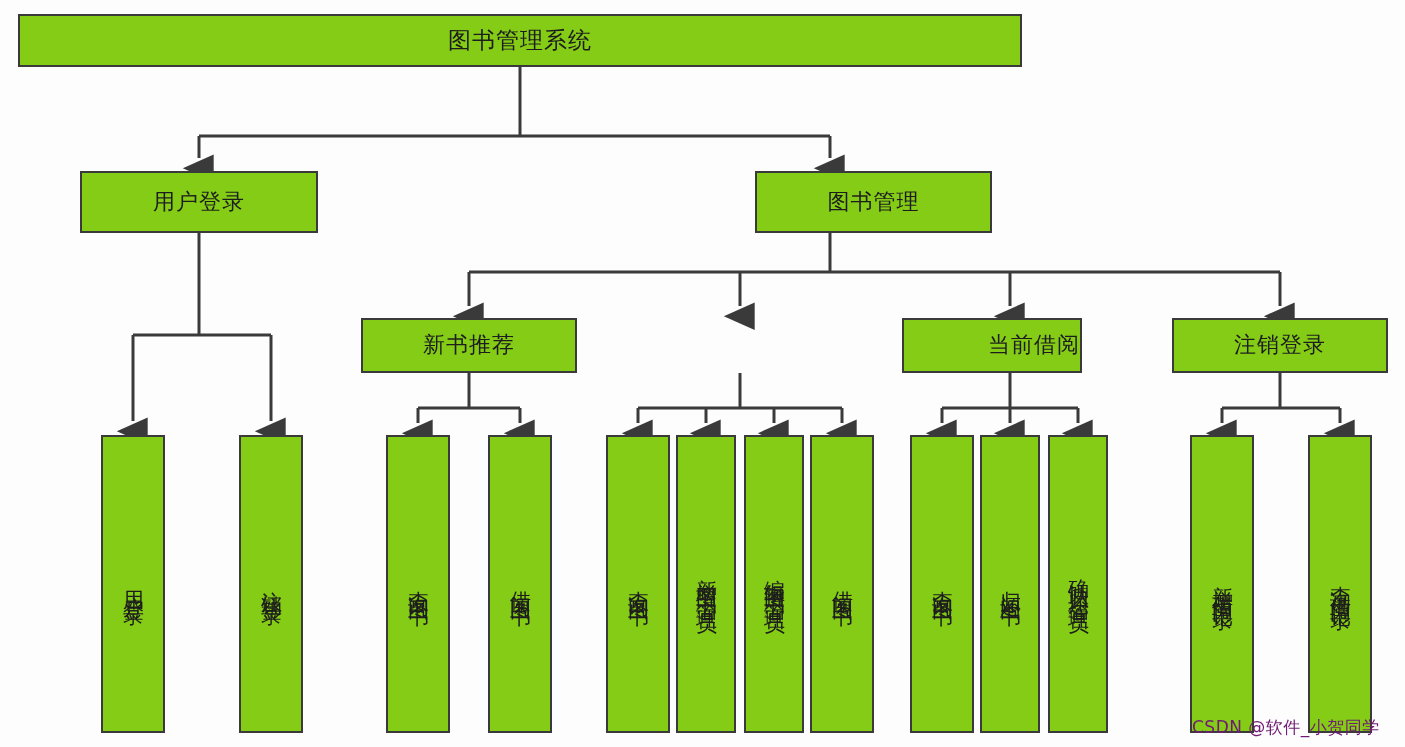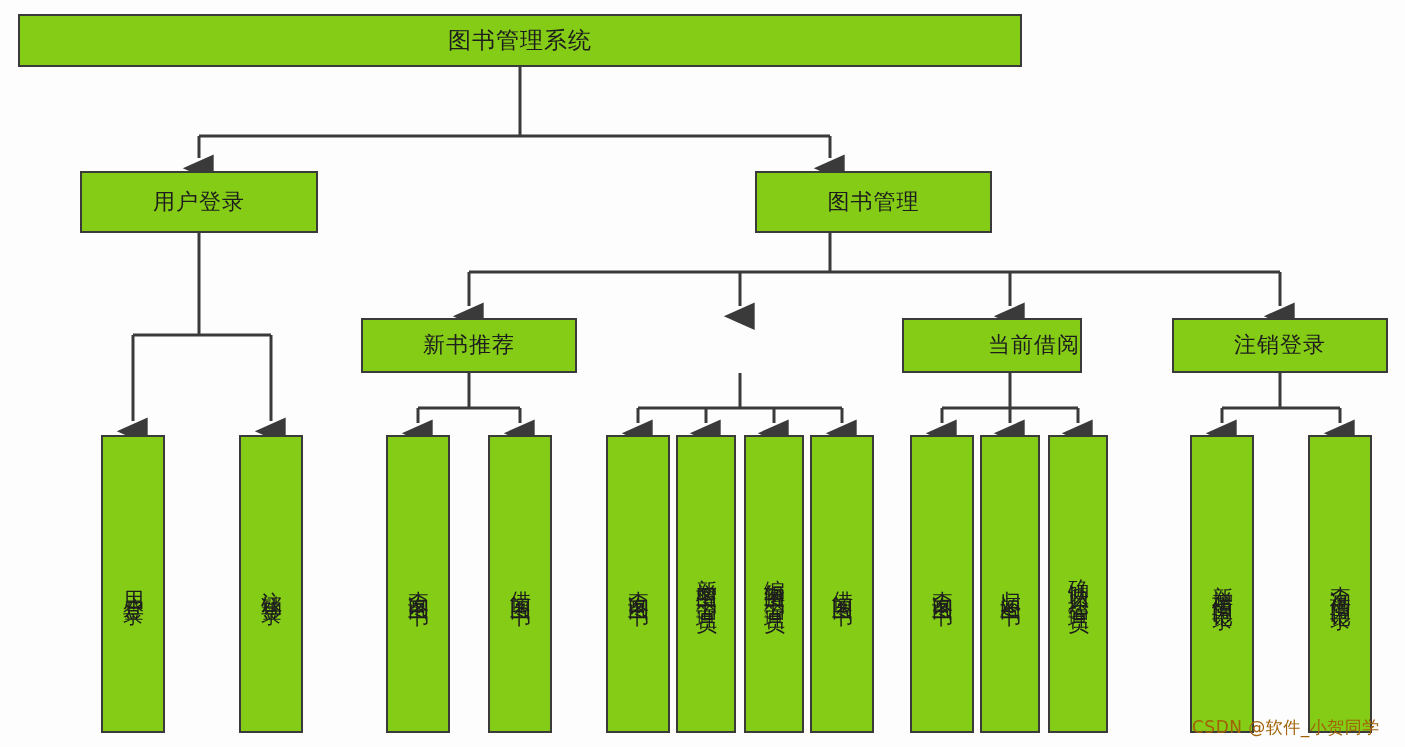--- a/index.html
+++ b/index.html
@@ -58,21 +58,21 @@
     writing-mode: vertical-rl;
     text-orientation: upright;
     font-size: 21px;
     letter-spacing: 5px;
     line-height: 1.0;
     white-space: nowrap;
   }
   .watermark {
     position: absolute;
     font-size: 17px;
-    color: #a16207;
+    color: #701a75;
     white-space: nowrap;
     letter-spacing: 0.5px;
   }
 </style>
 </head>
 <body>
 
 <div id="canvas">
 
   <svg id="edges" viewBox="0 0 1405 747" xmlns="http://www.w3.org/2000/svg">

